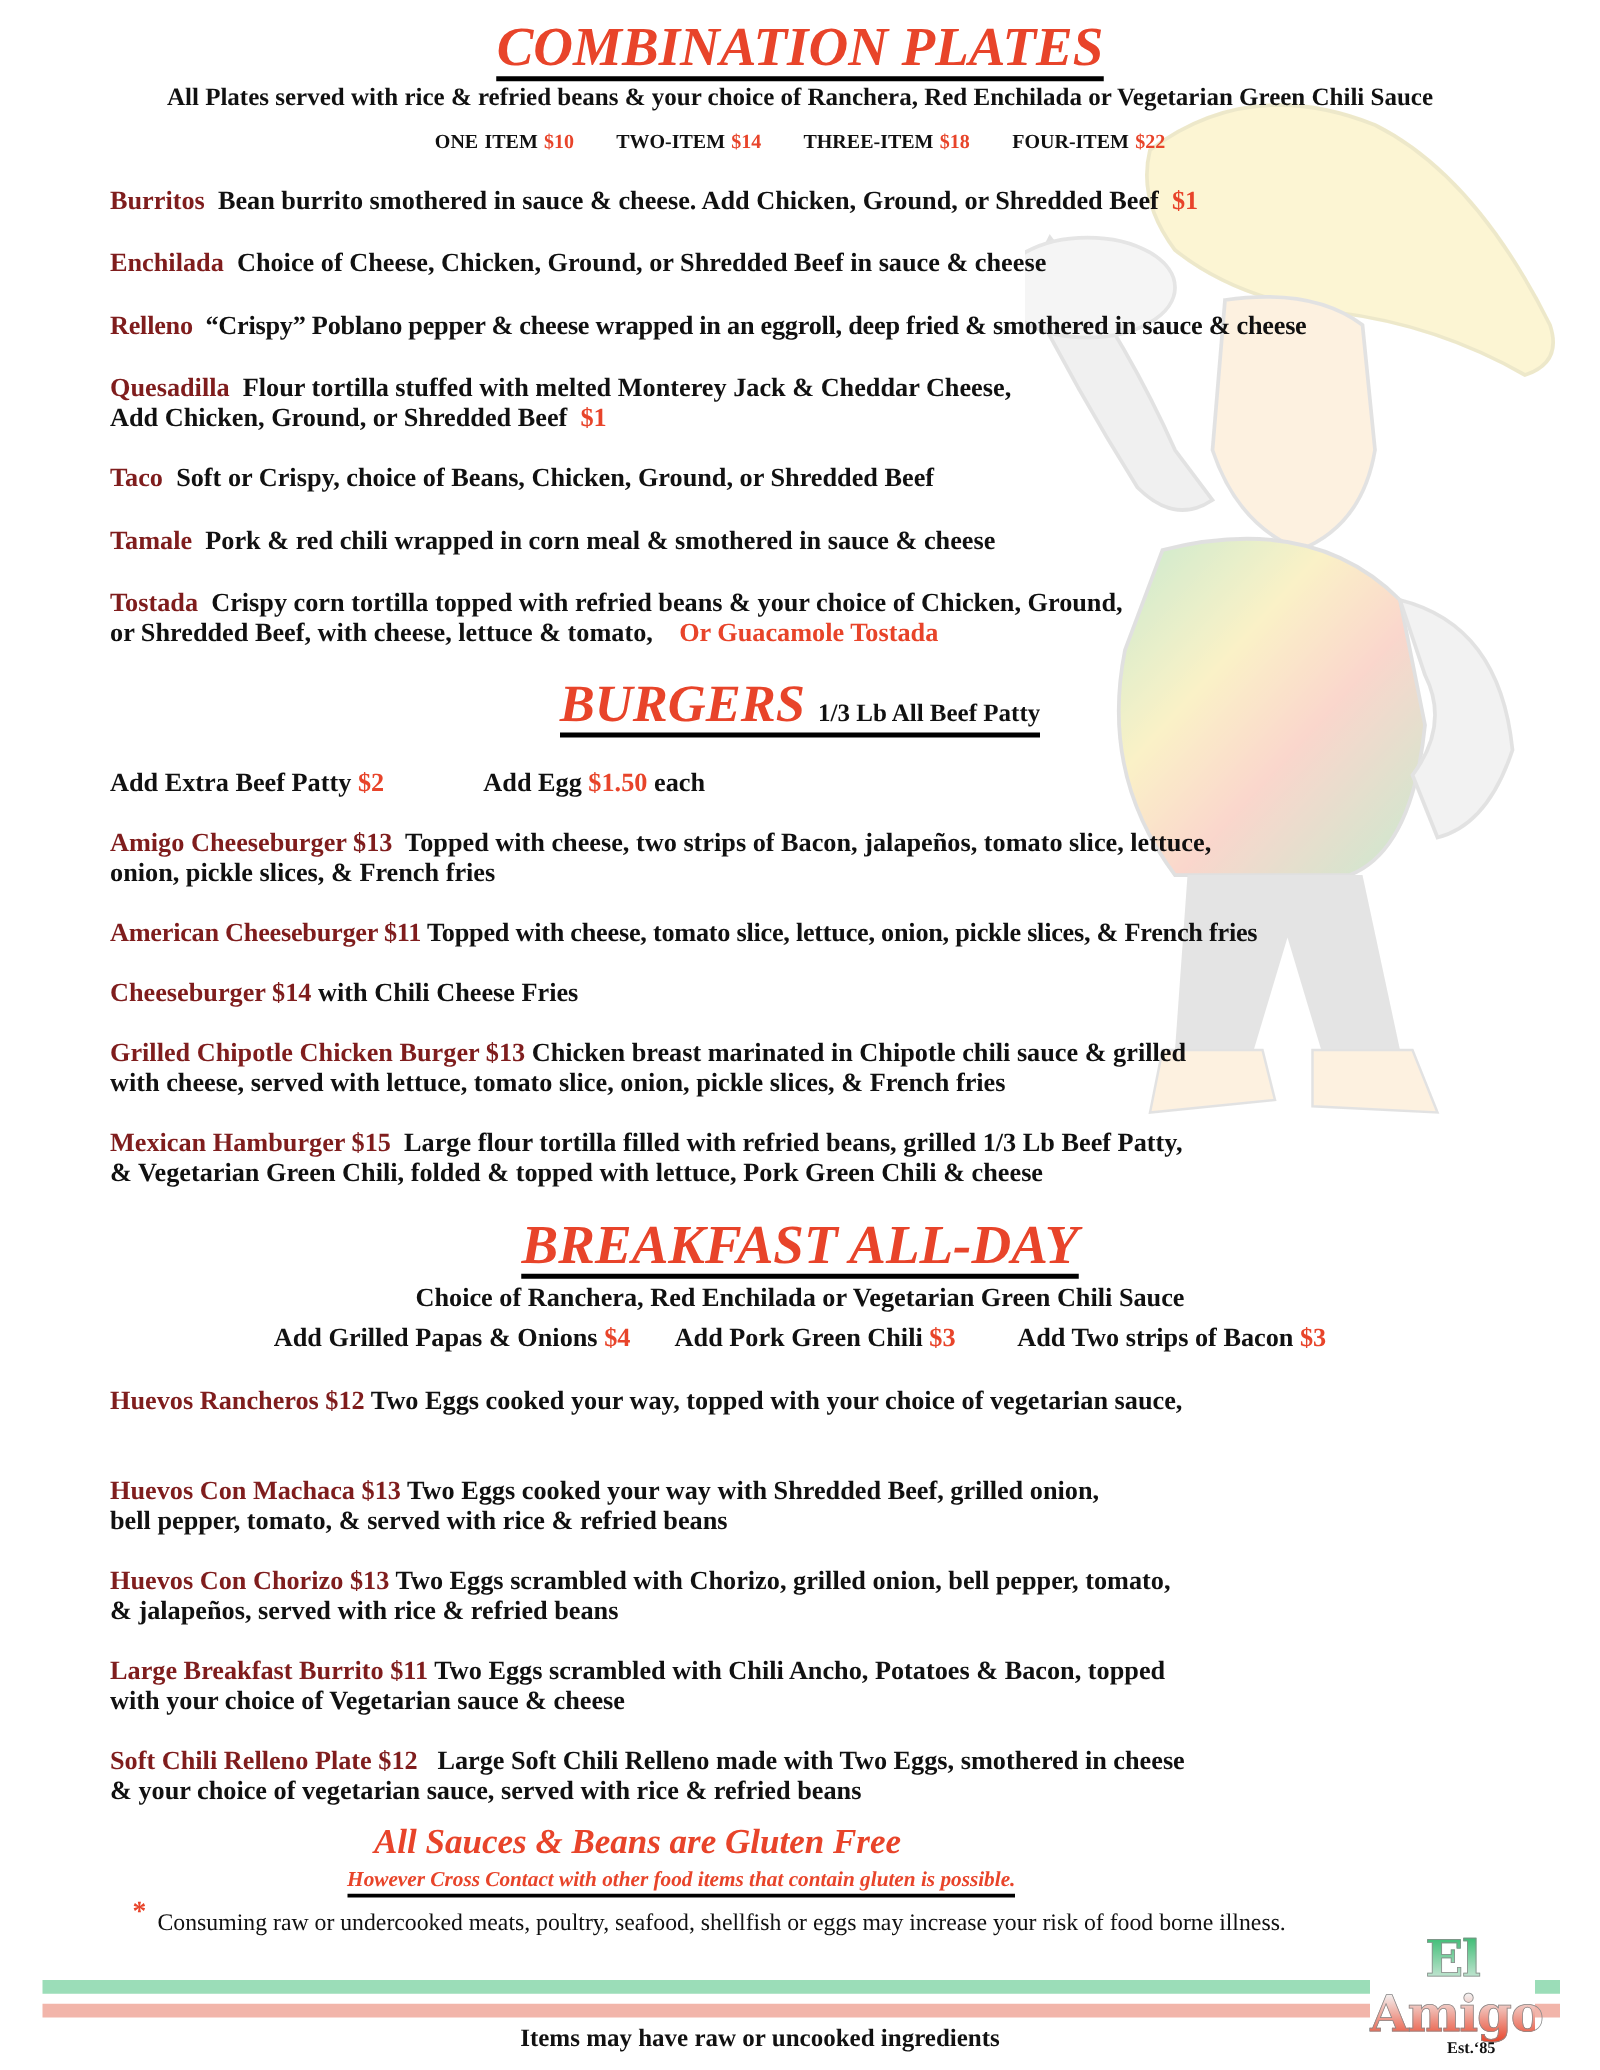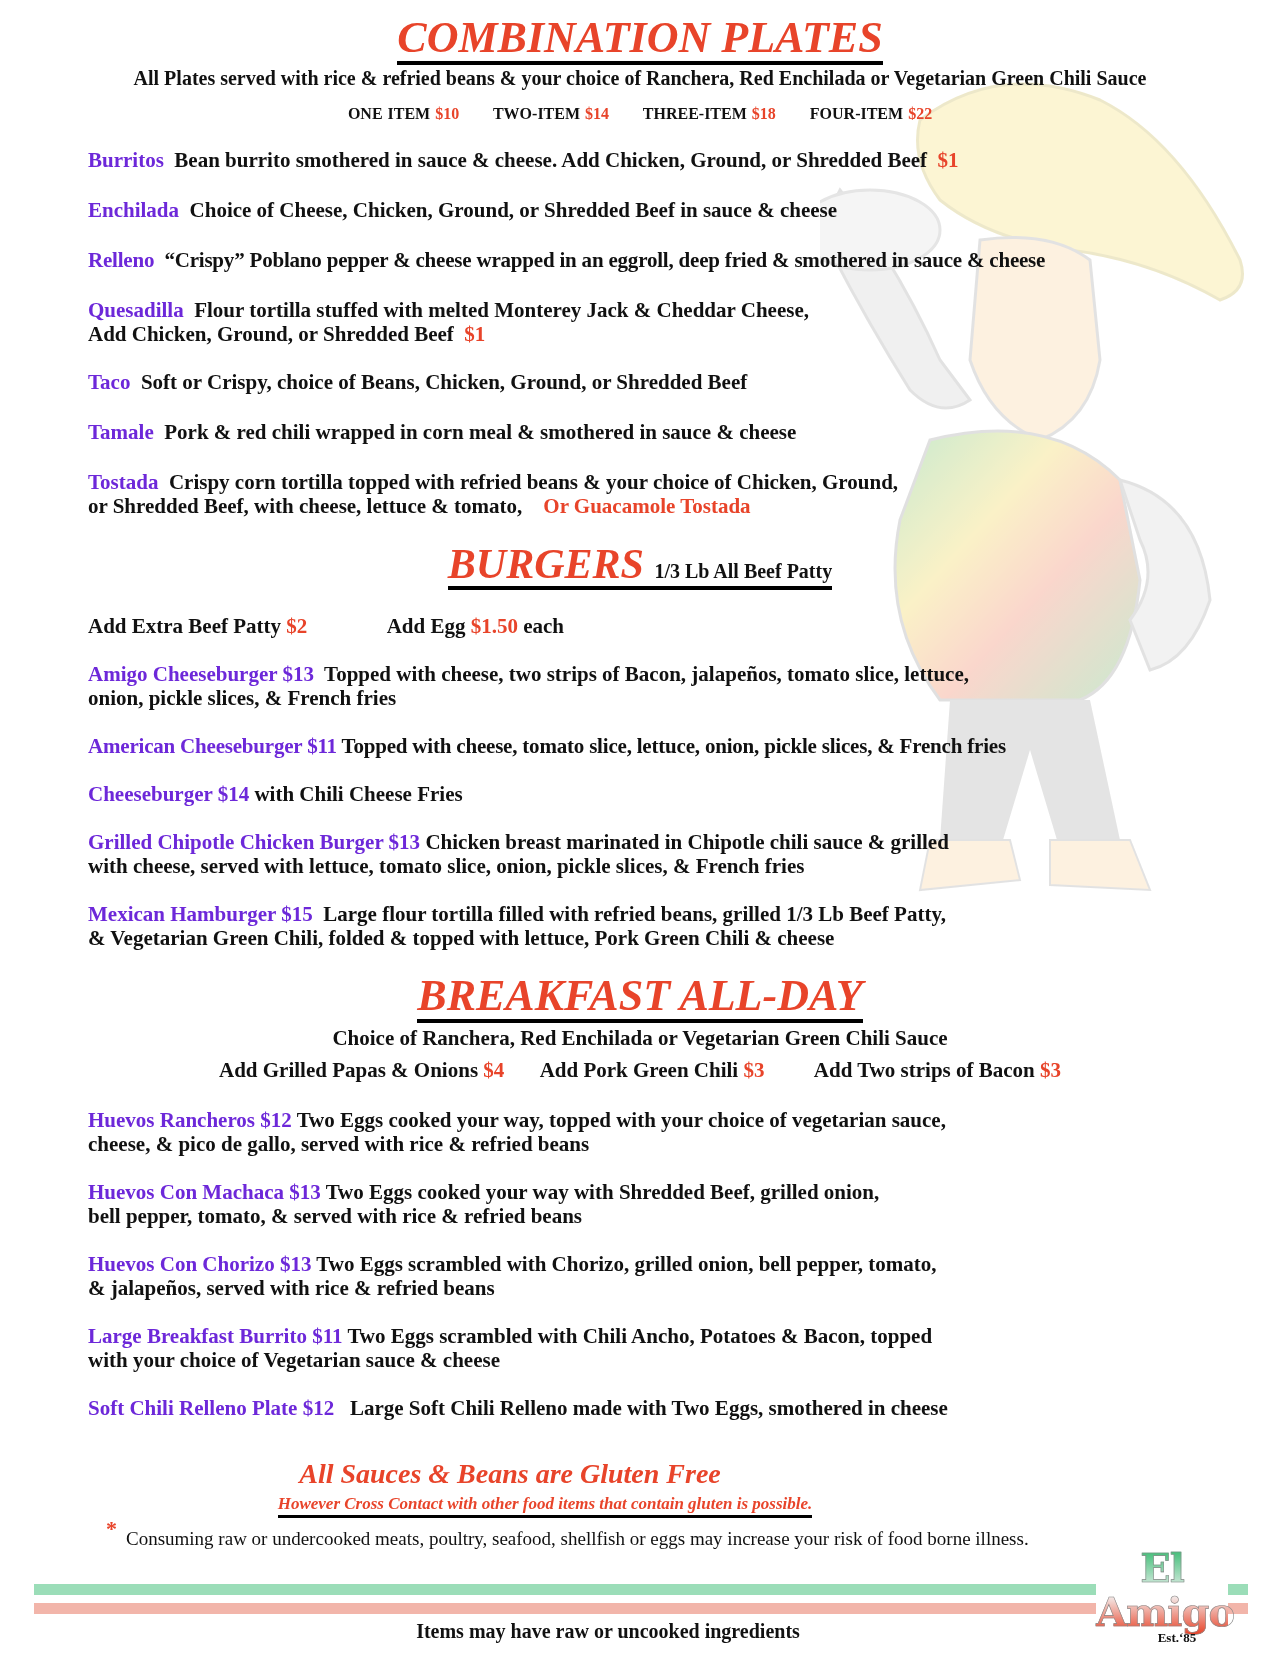--- a/index.html
+++ b/index.html
@@ -13,21 +13,21 @@
 
   .content { position: relative; z-index: 1; }
 
   .sec-title { position: absolute; left: 0; width: 1280px; text-align: center;
                font-weight: bold; font-style: italic; color: #E8442A; }
   .sec-title .t { display: inline-block; border-bottom: 4px solid #000; line-height: 1; padding-bottom: 1px; }
 
   .line { position: absolute; font-weight: bold; font-size: 21px; line-height: 24px; white-space: nowrap; }
   .center { left: 0; width: 1280px; text-align: center; }
   .item { left: 88px; }
-  .item .name { color: #6d28d9; }
+  .item .name { color: #7f1d1d; }
 
   .gluten-title { position: absolute; left: 0; width: 1020px; text-align: center;
                   font-size: 28px; font-weight: bold; font-style: italic; color: #E8442A; top: 1458px; }
   .gluten-sub { position: absolute; left: 0; width: 1090px; text-align: center; top: 1494px; }
   .gluten-sub span { display: inline-block; font-size: 17px; font-weight: bold; font-style: italic; color: #E8442A;
                      border-bottom: 3px solid #000; padding-bottom: 1px; }
   .asterisk { position: absolute; left: 106px; top: 1516px; color: #E8442A; font-size: 22px; font-weight: bold; }
   .warning { position: absolute; left: 126px; top: 1528px; font-size: 19px; font-weight: normal; white-space: nowrap; }
 
   .bar-green { position: absolute; left: 34px; top: 1584px; width: 1214px; height: 11px; background: #9BDDB8; }
@@ -174,40 +174,40 @@
       <span>Add Pork Green Chili</span>
       <span class="red">$3</span>
       <span style="display:inline-block;width:40px"></span>
       <span>Add Two strips of Bacon</span>
       <span class="red">$3</span>
     </div>
 
     <div class="line item" style="top:1108px;">
       <span class="name">Huevos Rancheros $12</span>
       <span>Two Eggs cooked your way, topped with your choice of vegetarian sauce,</span><br>
-      <span>cheese, &amp; pico de gallo, served with rice &amp; refried beans</span>
     </div>
     <div class="line item" style="top:1180px;">
       <span class="name">Huevos Con Machaca $13</span>
       <span>Two Eggs cooked your way with Shredded Beef, grilled onion,</span><br>
       <span>bell pepper, tomato, &amp; served with rice &amp; refried beans</span>
     </div>
     <div class="line item" style="top:1252px;">
       <span class="name">Huevos Con Chorizo $13</span>
       <span>Two Eggs scrambled with Chorizo, grilled onion, bell pepper, tomato,</span><br>
       <span>&amp; jalapeños, served with rice &amp; refried beans</span>
     </div>
     <div class="line item" style="top:1324px;">
       <span class="name">Large Breakfast Burrito $11</span>
       <span>Two Eggs scrambled with Chili Ancho, Potatoes &amp; Bacon, topped</span><br>
       <span>with your choice of Vegetarian sauce &amp; cheese</span>
     </div>
     <div class="line item" style="top:1396px;">
       <span class="name">Soft Chili Relleno Plate  $12</span>&nbsp;&nbsp;
       <span>Large Soft Chili Relleno made with Two Eggs, smothered in cheese</span><br>
+      <span>&amp; your choice of vegetarian sauce, served with rice &amp; refried beans</span>
     </div>
 
     <div class="gluten-title">All Sauces &amp; Beans are Gluten Free</div>
     <div class="gluten-sub">
       <span>However Cross Contact with other food items that contain gluten is possible.</span>
     </div>
     <div class="asterisk">*</div>
     <div class="warning">Consuming raw or undercooked meats, poultry, seafood, shellfish or eggs may increase your risk of food borne illness.</div>
 
     <div class="bar-green"></div>

